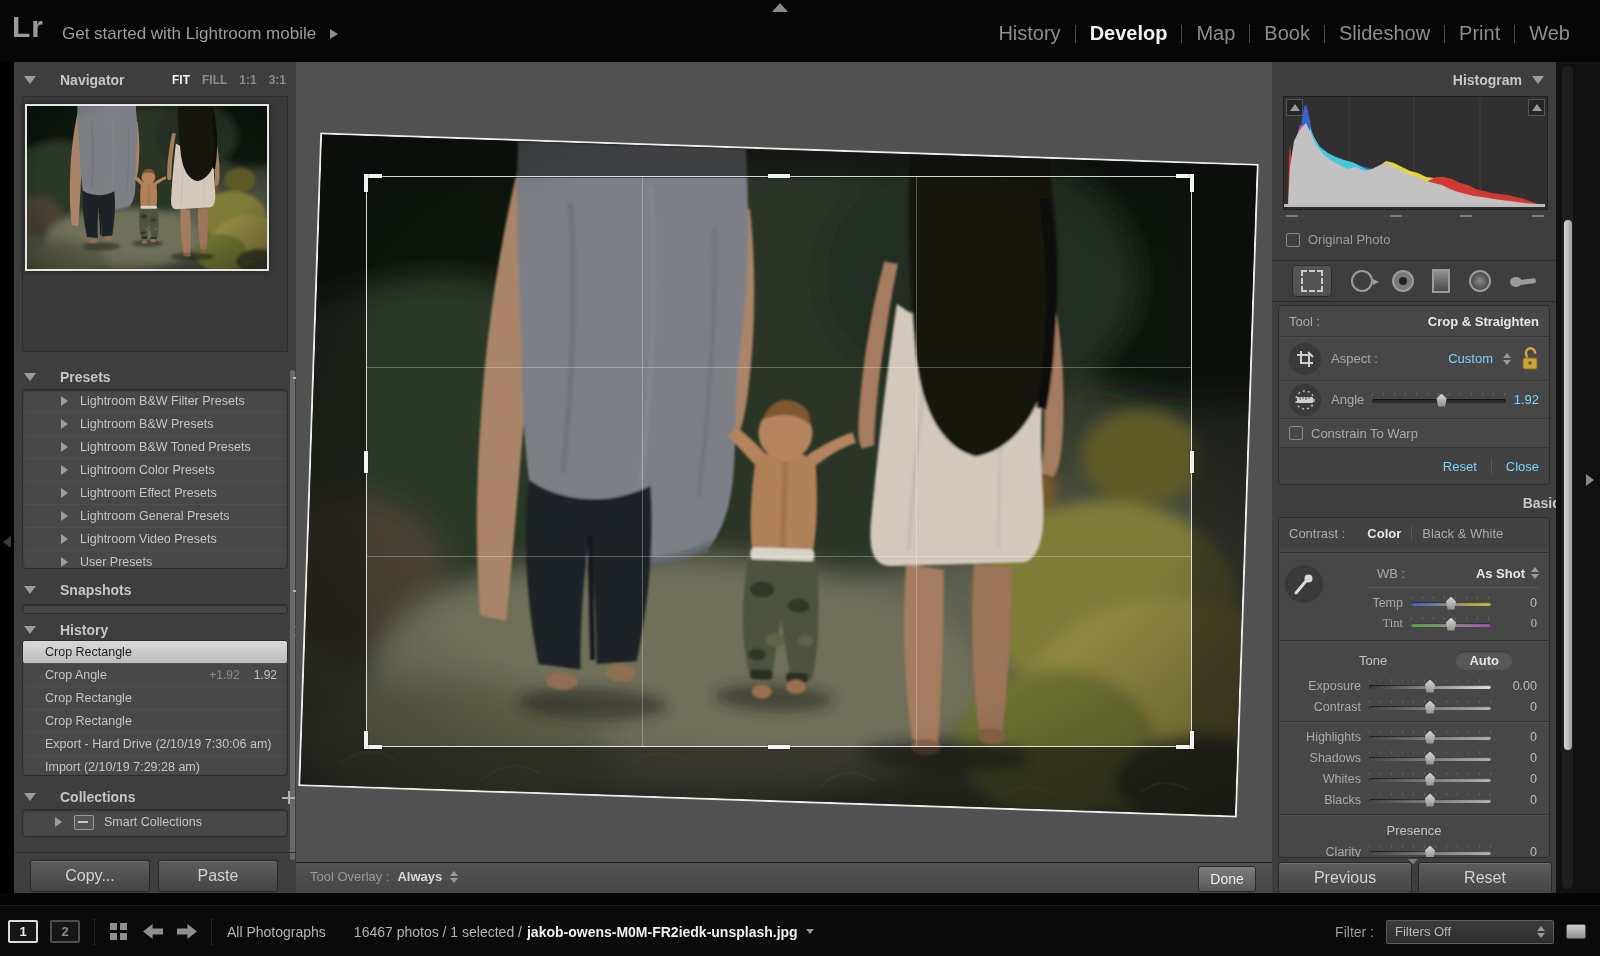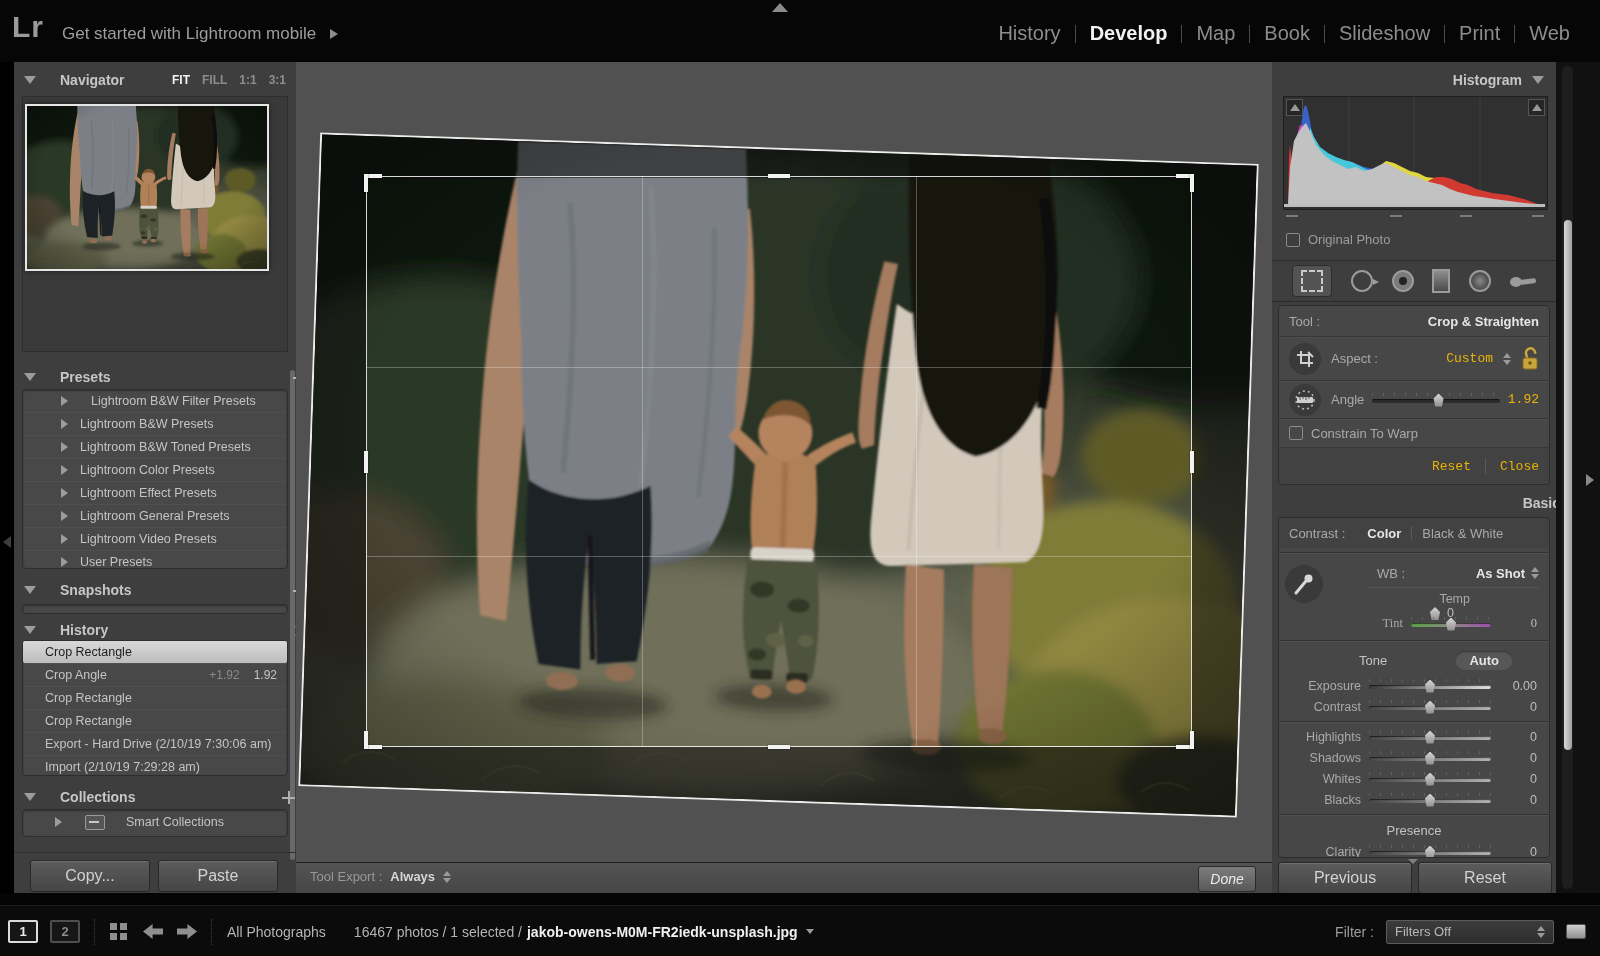--- a/index.html
+++ b/index.html
@@ -42,21 +42,21 @@
   #left-panel .lscroll{position:absolute;right:1px;top:308px;width:5px;height:490px;background:#8d8d8d;border-radius:3px;opacity:.55;}
 
   #nav-hdr{position:absolute;left:0;top:6px;width:282px;}
   #nav-hdr .modes{margin-left:auto;display:flex;align-items:center;gap:12px;font-size:12px;color:#8d8d8d;font-weight:bold;}
   #nav-hdr .modes .on{color:#f0f0f0;}
   #nav-box{position:absolute;left:8px;top:34px;width:264px;height:254px;background:#3a3a3a;border:1px solid #2e2e2e;}
   #nav-thumb{position:absolute;left:11px;top:42px;width:240px;height:163px;border:2px solid #e6e6e6;box-shadow:0 0 6px rgba(0,0,0,.5);}
   #nav-thumb svg{display:block;}
 
   .tree-row{display:flex;align-items:center;height:22px;font-size:12.5px;color:#c4c4c4;border-top:1px solid rgba(255,255,255,.045);}
-  .tree-row:first-child{border-top:none;gap:11px;}
+  .tree-row:first-child{border-top:none;}
   .preset-tri{margin-left:38px;margin-right:12px;}
   .hist-label{margin-left:22px;}
   .hist-sel{background:linear-gradient(#d8d8d8,#bdbdbd);color:#1d1d1d;border-radius:2px;}
   .hist-delta{margin-left:auto;color:#8a8a8a;font-size:12px;}
   .hist-val{margin:0 10px 0 14px;color:#c4c4c4;font-size:12px;}
   #collections-box .tree-row{height:24px;}
   .sc-icon{width:18px;height:13px;border:1px solid #9a9a9a;border-radius:2px;margin:0 10px 0 12px;position:relative;background:#555;}
   .sc-icon::before{content:"";position:absolute;left:3px;top:5px;width:10px;height:2px;background:#c8c8c8;}
 
   .btn{background:linear-gradient(#5c5c5c,#454545);border:1px solid #282828;border-radius:3px;color:#d2d2d2;
@@ -69,21 +69,21 @@
   #photo .dim{position:absolute;left:56px;top:28px;width:824px;height:569px;transform:rotate(-1.92deg);
               transform-origin:center center;box-shadow:0 0 0 1500px rgba(12,12,12,.55);}
   #cropframe{position:absolute;left:70px;top:114px;width:824px;height:569px;border:1px solid rgba(252,252,252,.85);}
   .third-v{position:absolute;top:0;bottom:0;width:1px;background:rgba(255,255,255,.28);}
   .third-h{position:absolute;left:0;right:0;height:1px;background:rgba(255,255,255,.28);}
   .hdl{position:absolute;background:#f2f2f2;box-shadow:0 0 2px rgba(0,0,0,.6);}
   #toolbar{position:absolute;left:0;top:800px;width:976px;height:31px;background:linear-gradient(#535353,#464646);border-top:1px solid #1e1e1e;}
   #toolbar .grp{position:absolute;left:14px;top:6px;display:flex;align-items:center;gap:8px;font-size:13px;}
   #toolbar .lab{color:#989898;} #toolbar .val{color:#d6d6d6;font-weight:bold;}
   #done-btn{position:absolute;right:16px;top:3px;width:56px;height:24px;background:linear-gradient(#7d7d7d,#585858);
-            border:1px solid #2a2a2a;border-radius:3px;color:#ececec;font-size:14px;display:flex;align-items:center;justify-content:center;font-style:italic;}
+            border:1px solid #2a2a2a;border-radius:3px;color:#ececec;font-size:14px;display:flex;align-items:center;justify-content:center;}
 
   
   #right-panel{left:1272px;top:62px;width:284px;height:831px;}
   #right-edge{left:1556px;top:62px;width:44px;height:831px;background:#111;}
   #rscroll-track{position:absolute;left:6px;top:4px;width:11px;height:823px;background:#1e1e1e;border-radius:5px;}
   #rscroll{position:absolute;left:8px;top:158px;width:8px;height:530px;background:linear-gradient(90deg,#d8d8d8,#9e9e9e);border-radius:4px;}
   #right-collapse{position:absolute;left:30px;top:412px;width:0;height:0;border-style:solid;border-width:6px 0 6px 8px;border-color:transparent transparent transparent #8a8a8a;}
 
   .rhdr{display:flex;align-items:center;justify-content:flex-end;height:24px;padding:0 12px;color:#c6c6c6;font-weight:bold;font-size:14px;gap:10px;}
   #hist-box{position:absolute;left:11px;top:34px;width:263px;height:112px;background:#2f2f2f;border:1px solid #1f1f1f;}
@@ -103,21 +103,21 @@
   .ic-grad{width:14px;height:20px;border:2px solid #9b9b9b;background:linear-gradient(#8f8f8f,#4a4a4a);}
   .ic-rad{width:18px;height:18px;border:2px solid #9b9b9b;border-radius:50%;background:radial-gradient(circle,#8a8a8a 0%,#4a4a4a 70%);}
   .ic-brush{position:relative;width:26px;height:20px;}
   .ic-brush::before{content:"";position:absolute;left:0;top:6px;width:12px;height:10px;border-radius:50%;background:#9b9b9b;}
   .ic-brush::after{content:"";position:absolute;left:10px;top:8px;width:16px;height:5px;border-radius:2px;background:#9b9b9b;transform:rotate(-8deg);}
 
   #crop-box{position:absolute;left:6px;top:243px;width:272px;height:180px;background:#474747;border:1px solid #2c2c2c;border-radius:4px;box-sizing:border-box;}
   .crow{display:flex;align-items:center;padding:0 10px;font-size:13px;color:#a9a9a9;}
   .crop-divider{height:1px;background:#373737;box-shadow:0 1px 0 rgba(255,255,255,.04);}
   .bold-val{color:#e6e6e6;font-weight:bold;}
-  .drop-val{color:#eab308;font-family:Liberation Mono, monospace;}
+  .drop-val{color:#7dd3fc;}
   .iconwell{width:32px;height:32px;border-radius:50%;background:#3a3a3a;display:flex;align-items:center;justify-content:center;margin-right:10px;flex:0 0 auto;}
 
   .slider{position:relative;height:14px;flex:1;margin:0 8px;}
   .slider .ticks{position:absolute;left:0;right:0;top:0;height:3px;
        background:repeating-linear-gradient(90deg,#6a6a6a 0,#6a6a6a 1px,transparent 1px,transparent 11px);opacity:.7;}
   .slider .track{position:absolute;left:0;right:0;top:6px;height:4px;border-radius:2px;background:#2c2c2c;box-shadow:inset 0 1px 1px rgba(0,0,0,.6);}
   .slider .thumb{position:absolute;top:1px;width:12px;height:13px;margin-left:-6px;
        clip-path:polygon(50% 0%,92% 38%,78% 100%,22% 100%,8% 38%);background:linear-gradient(#d6d6d6,#8e8e8e);}
   .t-temp{background:linear-gradient(90deg,#4a5fb0,#74789a 30%,#8c8c7c 50%,#a8a455 72%,#c0b83a)!important;}
   .t-tint{background:linear-gradient(90deg,#58a447,#8c8c80 50%,#a050b0)!important;}
@@ -430,21 +430,21 @@
     <div class="hdl" style="right:-3px;bottom:-3px;width:4px;height:18px;"></div>
 
     <div class="hdl" style="left:50%;margin-left:-11px;top:-3px;width:22px;height:4px;"></div>
     <div class="hdl" style="left:50%;margin-left:-11px;bottom:-3px;width:22px;height:4px;"></div>
     <div class="hdl" style="top:50%;margin-top:-11px;left:-3px;width:4px;height:22px;"></div>
     <div class="hdl" style="top:50%;margin-top:-11px;right:-3px;width:4px;height:22px;"></div>
   </div>
 
   <div id="toolbar">
     <div class="grp">
-      <span class="lab">Tool Export :</span>
+      <span class="lab">Tool Overlay :</span>
       <span class="val">Always</span>
       <span class="stepper">
           <i class="up"></i>
           <i class="dn"></i>
         </span>
     </div>
     <div id="done-btn">
         <span>Done</span>
       </div>
   </div>
@@ -581,21 +581,21 @@
       <div style="flex:1;">
         <div class="crow" style="height:28px;">
           <span style="margin-left:34px;">WB :</span>
           <span class="bold-val" style="margin-left:auto;margin-right:6px;">As Shot</span>
           <span class="stepper">
               <i class="up"></i>
               <i class="dn"></i>
             </span>
         </div>
         <div style="height:1px;background:#565656;margin:0 10px 4px 34px;"></div>
-        <div class="srow" style="padding-left:0;flex-direction:column;">
+        <div class="srow" style="padding-left:0;">
           <span class="slab">Temp</span>
           <span class="slider">
               <span class="ticks"></span>
               <span class="track t-temp"></span>
               <span class="thumb" style="left:50%;"></span>
             </span>
           <span class="sval">0</span>
         </div>
         <div class="srow" style="padding-left:0;font-family:Liberation Serif, serif;">
           <span class="slab">Tint</span>

